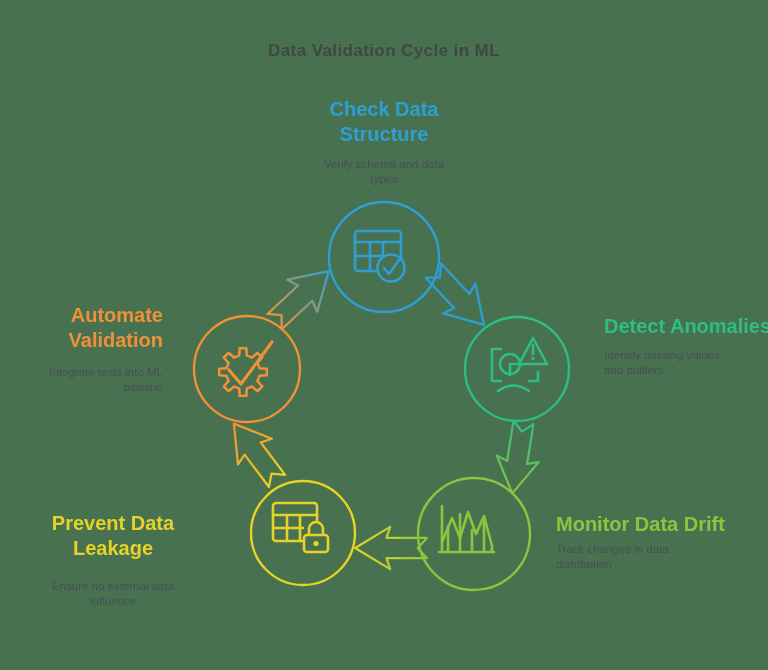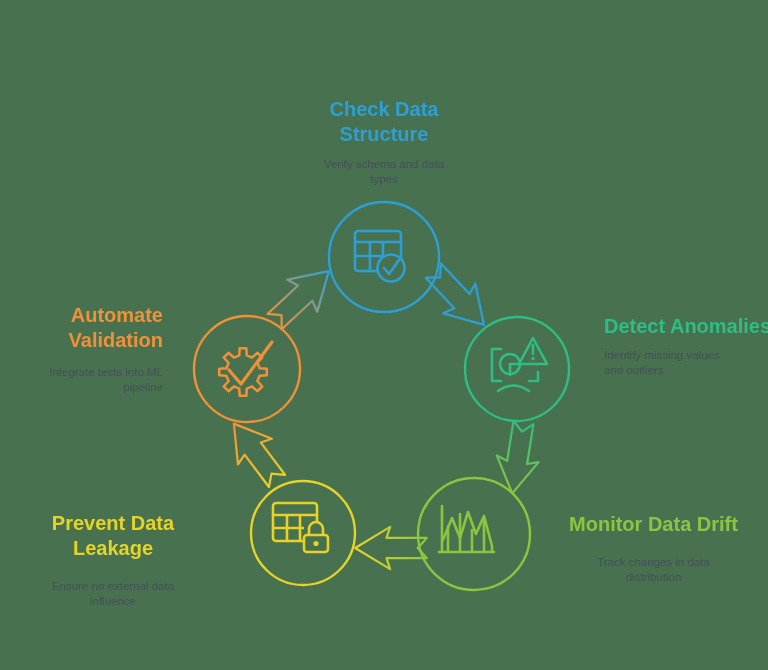--- a/index.html
+++ b/index.html
@@ -10,22 +10,22 @@
     font-size:17px;font-weight:bold;letter-spacing:.4px;color:#414744;}
   .label{position:absolute;}
   .heading{font-weight:bold;font-size:20px;line-height:1.25;white-space:pre-line;}
   .desc{margin-top:10px;font-size:11.5px;line-height:1.34;white-space:pre-line;
     color:#45505A;}
   .c0{color:#2E9FD4}.c1{color:#2EBD84}.c2{color:#8BC540}.c3{color:#E6D326}.c4{color:#EF9136}
   .lb-check{left:254px;top:97px;width:260px;text-align:center;}
   .lb-check .desc{}
   .lb-detect{left:604px;top:314px;width:170px;text-align:left;}
   .lb-detect .desc{margin-top:9px;}
-  .lb-monitor{left:556px;top:512px;width:195px;text-align:center;}
-  .lb-monitor .desc{margin-top:18px;}
+  .lb-monitor{left:556px;top:512px;width:195px;text-align:left;}
+  .lb-monitor .desc{margin-top:5px;}
   .lb-prevent{right:555px;top:511px;width:200px;text-align:center;}
   .lb-prevent .desc{margin-top:18px;}
   .lb-automate{right:605px;top:303px;width:180px;text-align:right;}
   .lb-automate .desc{margin-top:12px;}
 </style>
 </head>
 <body>
 
 <div class="canvas">
 
@@ -113,20 +113,21 @@
                  L-16.6,3.8 L-23.8,3.3 L-23.8,-3.3 L-16.6,-3.8 L-14.4,-9 L-19.2,-14.5 L-14.5,-19.2 L-9,-14.4
                  L-3.8,-16.6 L-3.3,-23.8 L3.3,-23.8 L3.8,-16.6 L9,-14.4 L14.5,-19.2 L19.2,-14.5 L14.4,-9 Z"></path>
           </g>
           <path d="M-18,1 L-6,15 L25,-27" stroke-width="3.2"></path>
         </g>
       </g>
 
     </g>
   </svg>
 
+  <div class="title">Data Validation Cycle in ML</div>
 
   <div class="label lb-check">
     <div class="heading c0">Check Data
 Structure</div>
     <div class="desc">Verify schema and data
 types</div>
   </div>
 
   <div class="label lb-detect">
     <div class="heading c1">Detect Anomalies</div>

